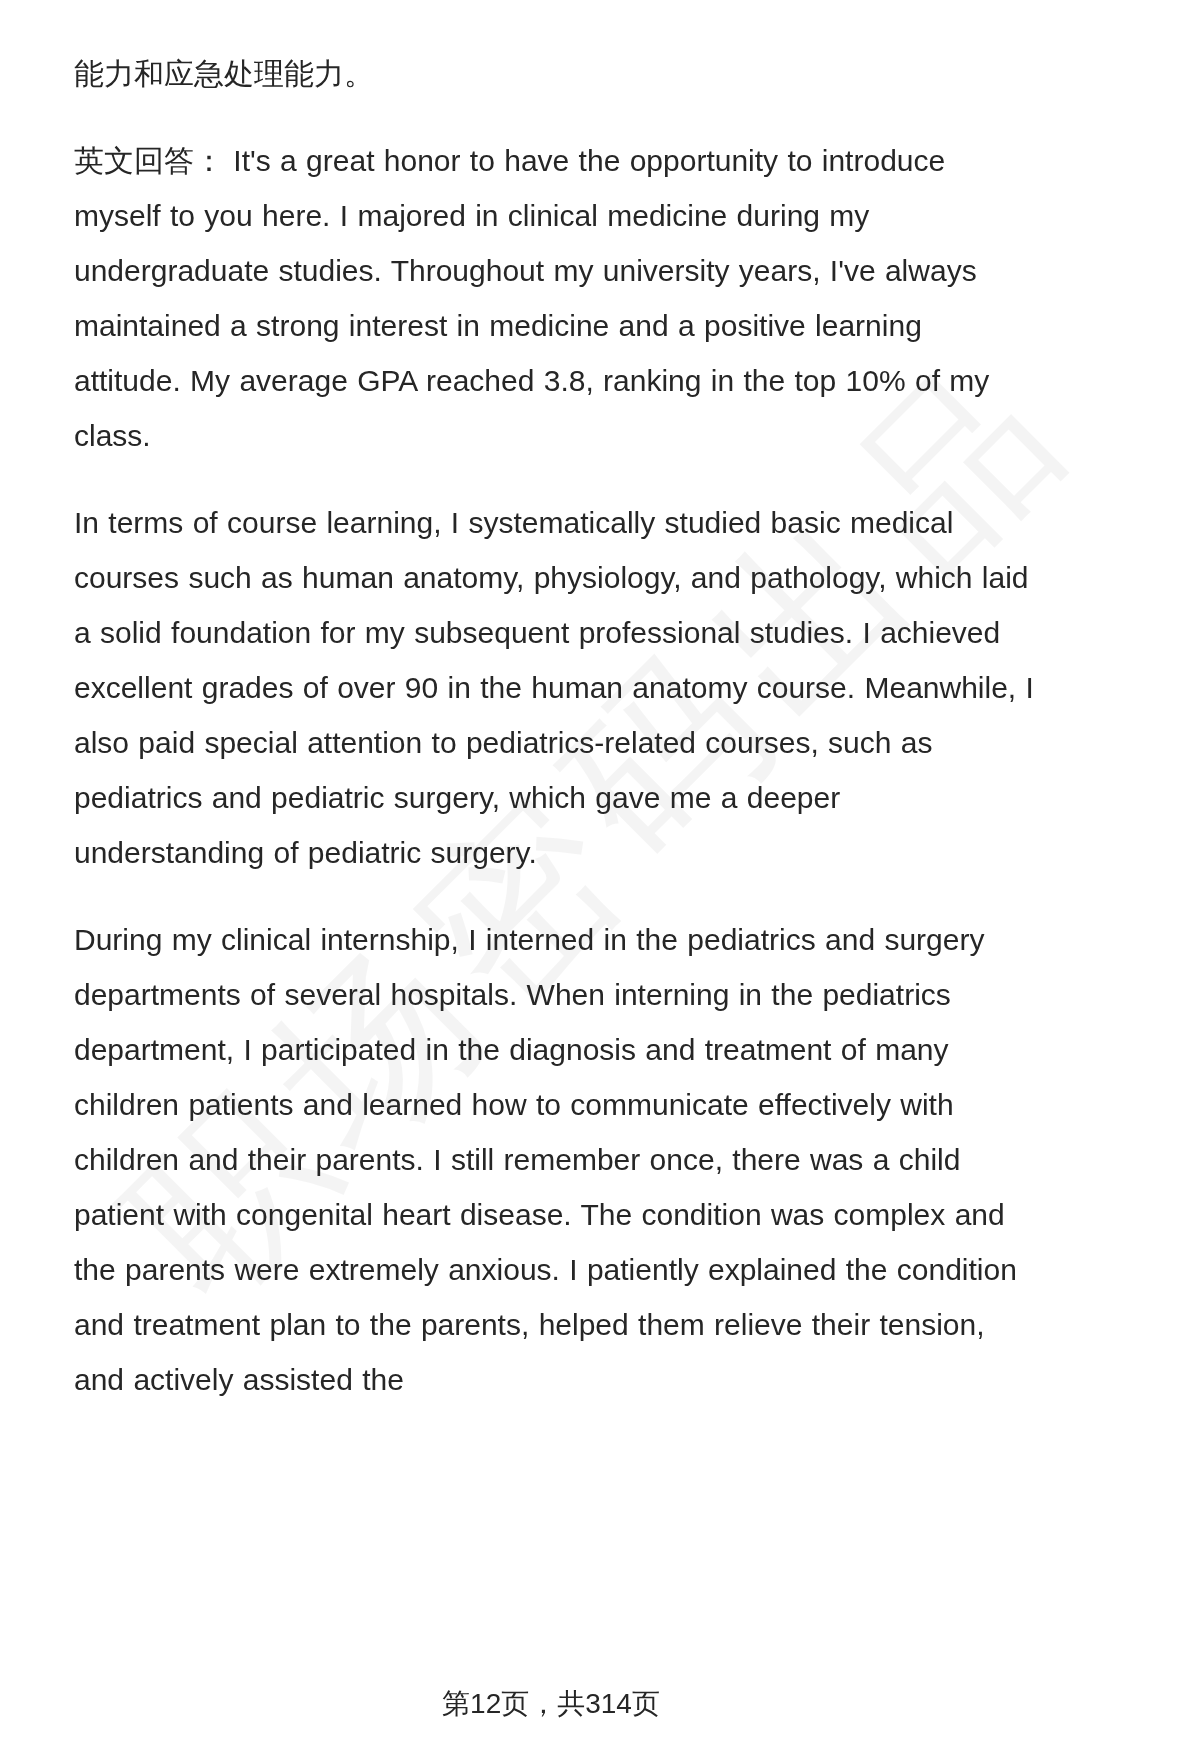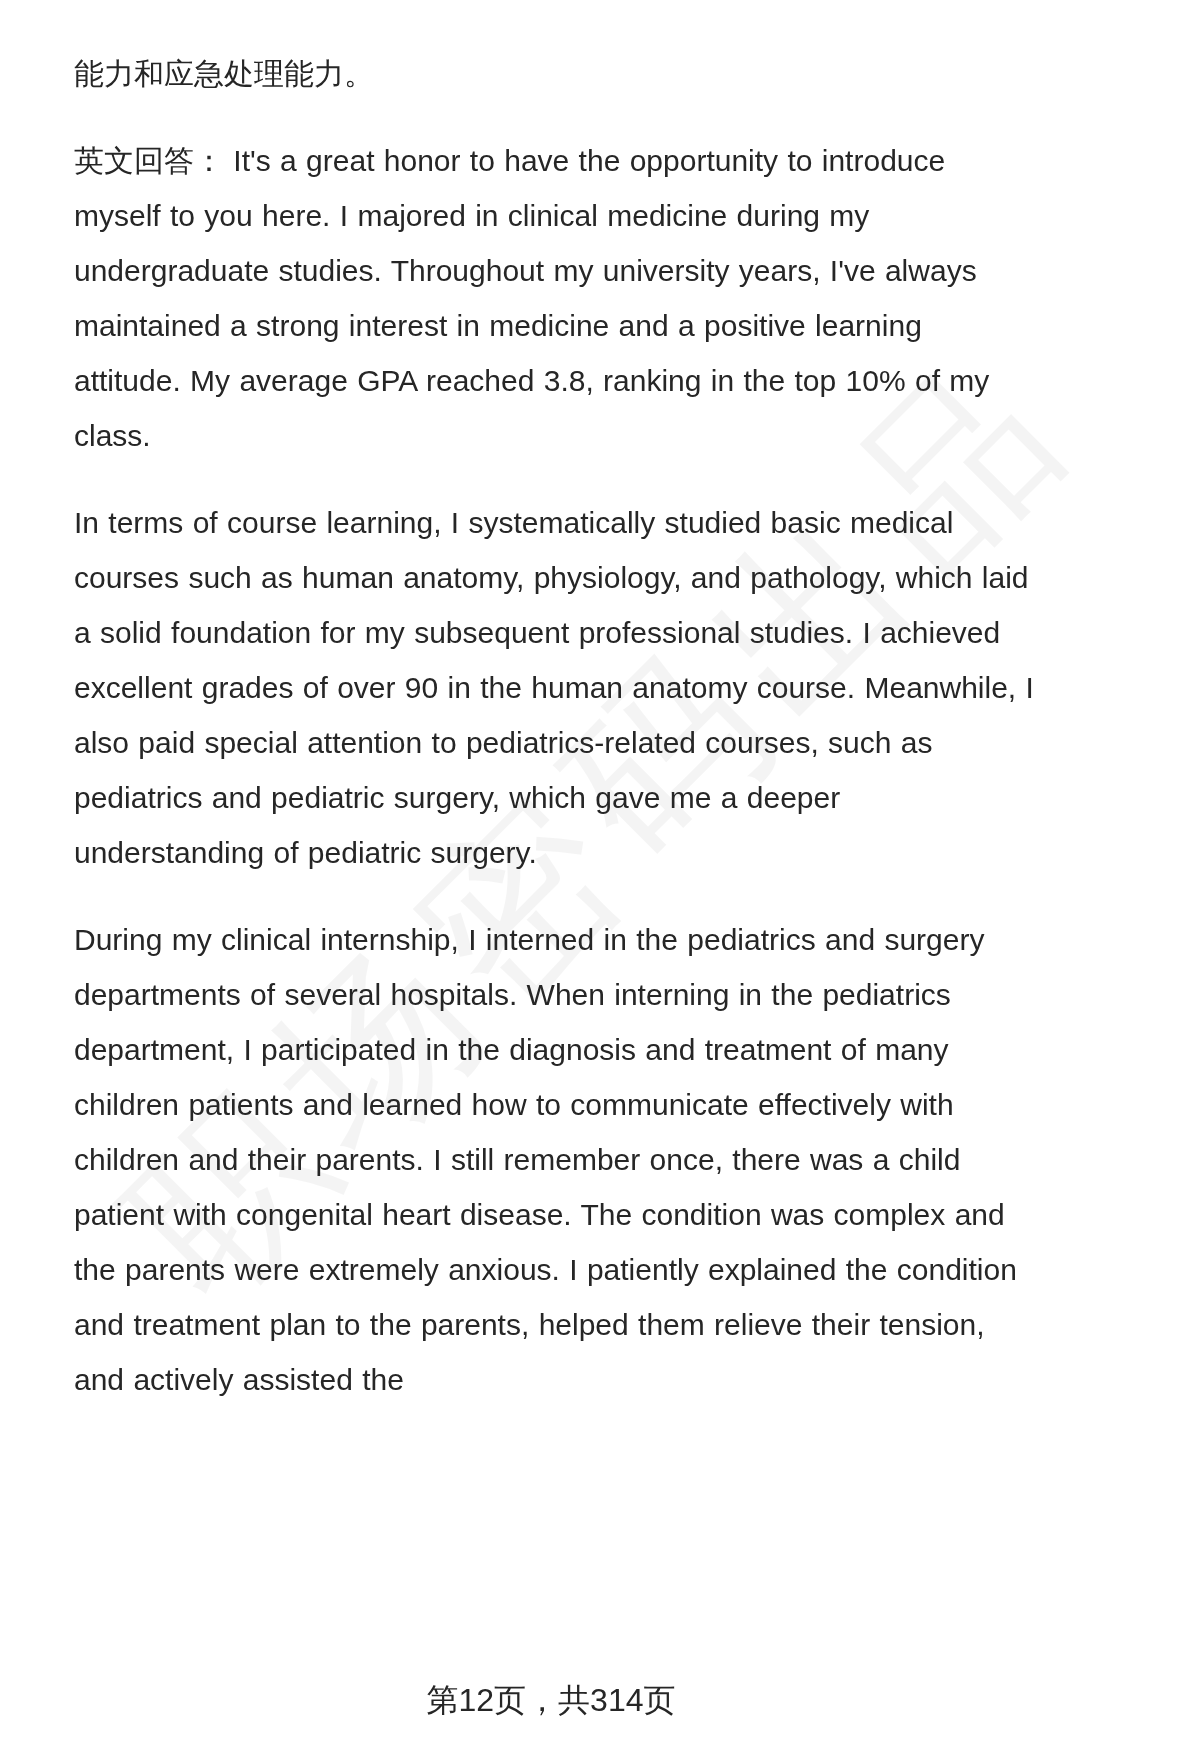--- a/index.html
+++ b/index.html
@@ -45,21 +45,21 @@
     }
     .para.en {
       text-align: left;
     }
     .footer {
       position: absolute;
       bottom: 32px;
       left: 65px;
       width: 972px;
       text-align: center;
-      font-size: 32px;
+      font-size: 28px;
       color: #262626;
       z-index: 1;
     }
   </style>
 </head>
 <body>
 
 <div class="watermark">职场密码出品</div>
 
 <main class="content">

